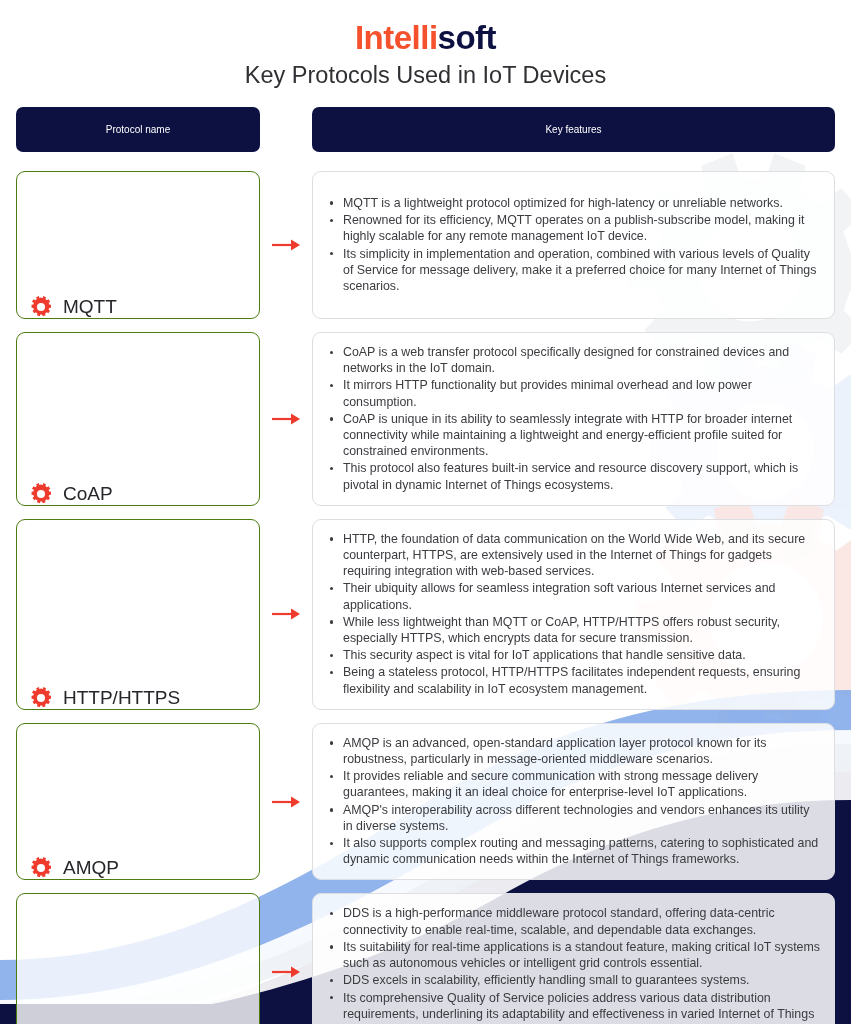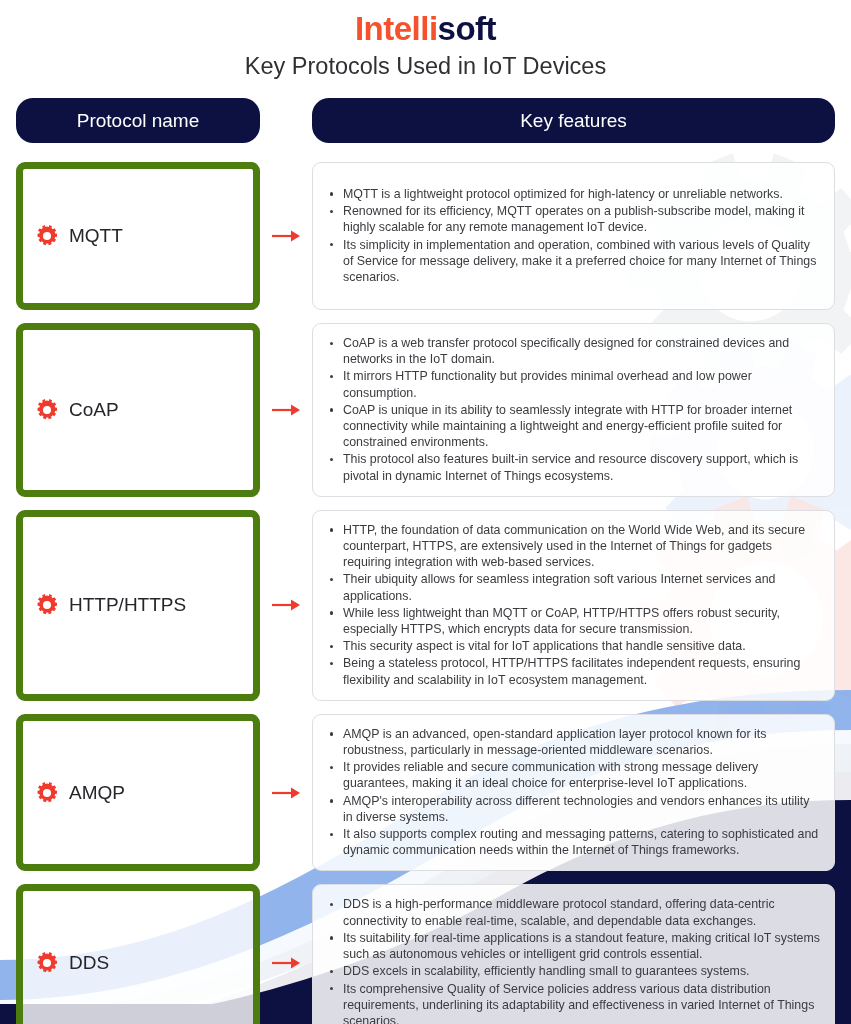--- a/index.html
+++ b/index.html
@@ -26,21 +26,21 @@
     inset: 0;
     z-index: 0;
     pointer-events: none;
   }
 
   
   .logo {
     position: relative;
     z-index: 3;
     text-align: center;
-    padding-top: 10px;
+    padding-top: 19px;
     font-size: 33px;
     font-weight: bold;
     letter-spacing: -0.5px;
   }
   .logo .intelli { color: #f4512c; }
   .logo .soft { color: #0d1142; }
 
   .page-title {
     position: relative;
     z-index: 3;
@@ -60,45 +60,45 @@
   }
 
   .head-row {
     display: flex;
     gap: 52px;
     margin-bottom: 19px;
   }
   .head-cell {
     background: #0d1142;
     color: #ffffff;
-    border-radius: 17px;
+    border-radius: 7px;
     height: 45px;
     display: flex;
     align-items: center;
     justify-content: center;
-    font-size: 19px;
+    font-size: 10px;
     font-weight: normal;
   }
   .head-cell.proto { width: 244px; flex: none; }
   .head-cell.feat { flex: 1; }
 
   .row {
     display: flex;
     align-items: stretch;
     margin-bottom: 13px;
   }
 
   .proto-cell {
     width: 244px;
     flex: none;
-    border: 7px solid #4d7c0f;
+    border: 1px solid #4d7c0f;
     border-radius: 9px;
     background: rgba(255,255,255,0.80);
     display: flex;
-    align-items: center;
+    align-items: flex-end;
     padding-left: 13px;
   }
 
   .proto-inner {
     display: flex;
     align-items: center;
     gap: 11px;
   }
 
   .gear-icon { display: block; }

